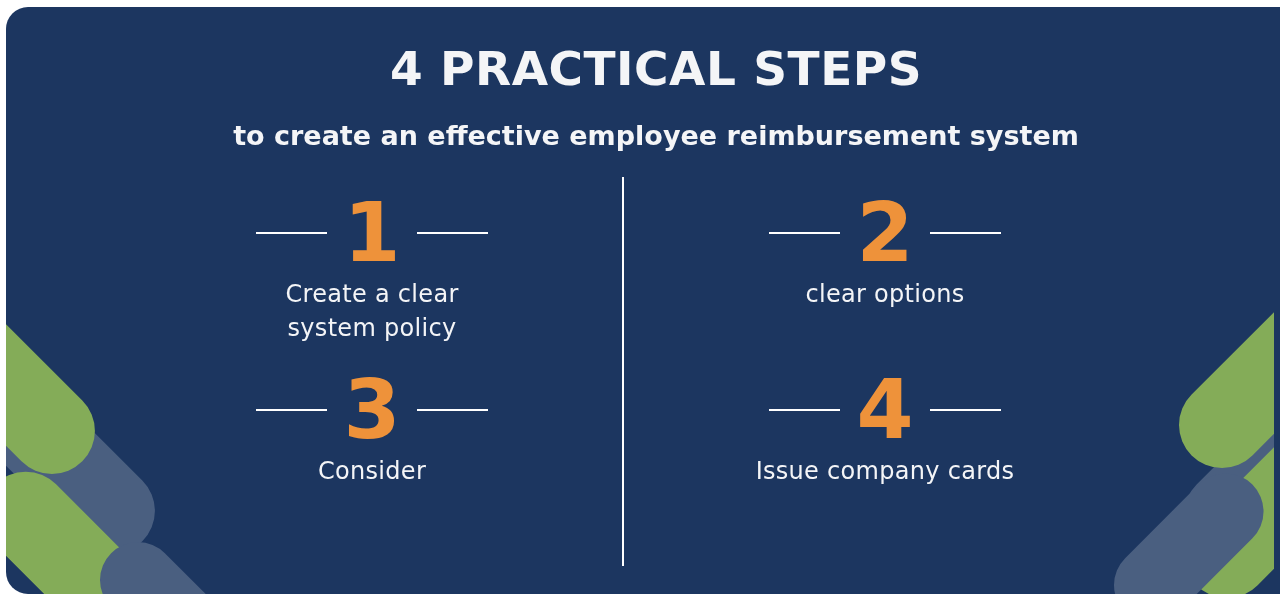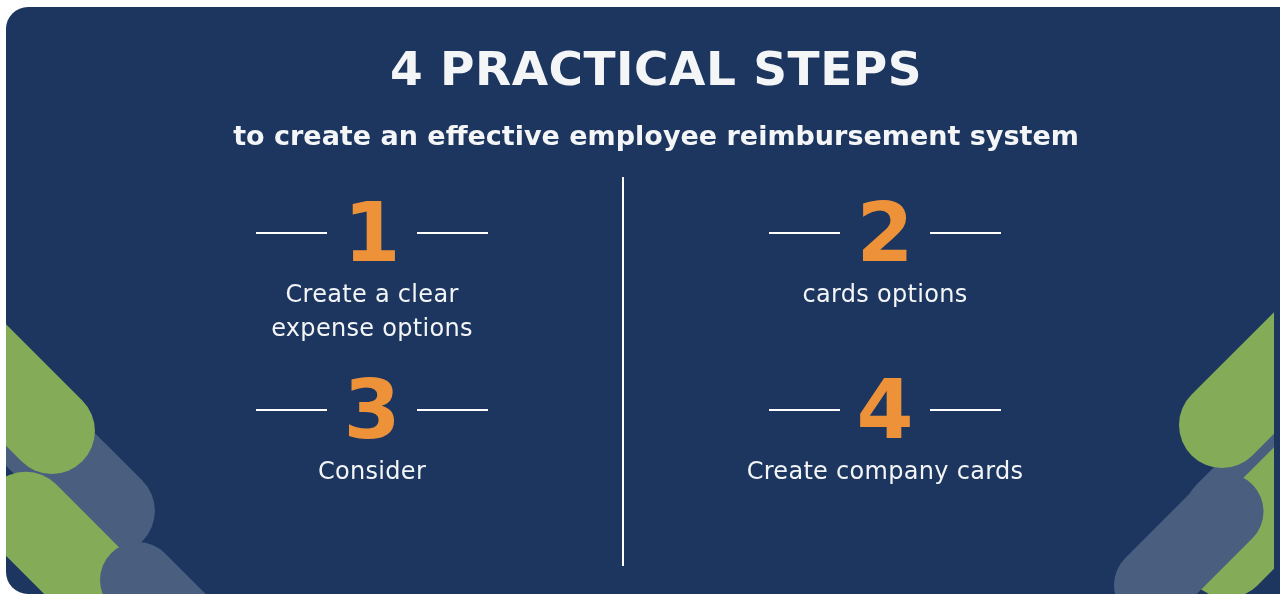--- a/index.html
+++ b/index.html
@@ -125,32 +125,32 @@
   <div class="divider"></div>
 
   <div class="step" style="left:196px;top:186px;">
     <div class="step-head">
       <div class="step-line"></div>
       <div class="step-num">1</div>
       <div class="step-line"></div>
     </div>
     <div class="step-text">
       <div>Create a clear</div>
-      <div>expense options</div>
+      <div>system policy</div>
     </div>
   </div>
 
   <div class="step" style="left:709px;top:186px;">
     <div class="step-head">
       <div class="step-line"></div>
       <div class="step-num">2</div>
       <div class="step-line"></div>
     </div>
     <div class="step-text">
-      <div>cards options</div>
+      <div>clear options</div>
     </div>
   </div>
 
   <div class="step" style="left:196px;top:363px;">
     <div class="step-head">
       <div class="step-line"></div>
       <div class="step-num">3</div>
       <div class="step-line"></div>
     </div>
     <div class="step-text">
@@ -158,17 +158,17 @@
     </div>
   </div>
 
   <div class="step" style="left:709px;top:363px;">
     <div class="step-head">
       <div class="step-line"></div>
       <div class="step-num">4</div>
       <div class="step-line"></div>
     </div>
     <div class="step-text">
-      <div>Create company cards</div>
+      <div>Issue company cards</div>
     </div>
   </div>
 
 </div>
 
 </body></html>

